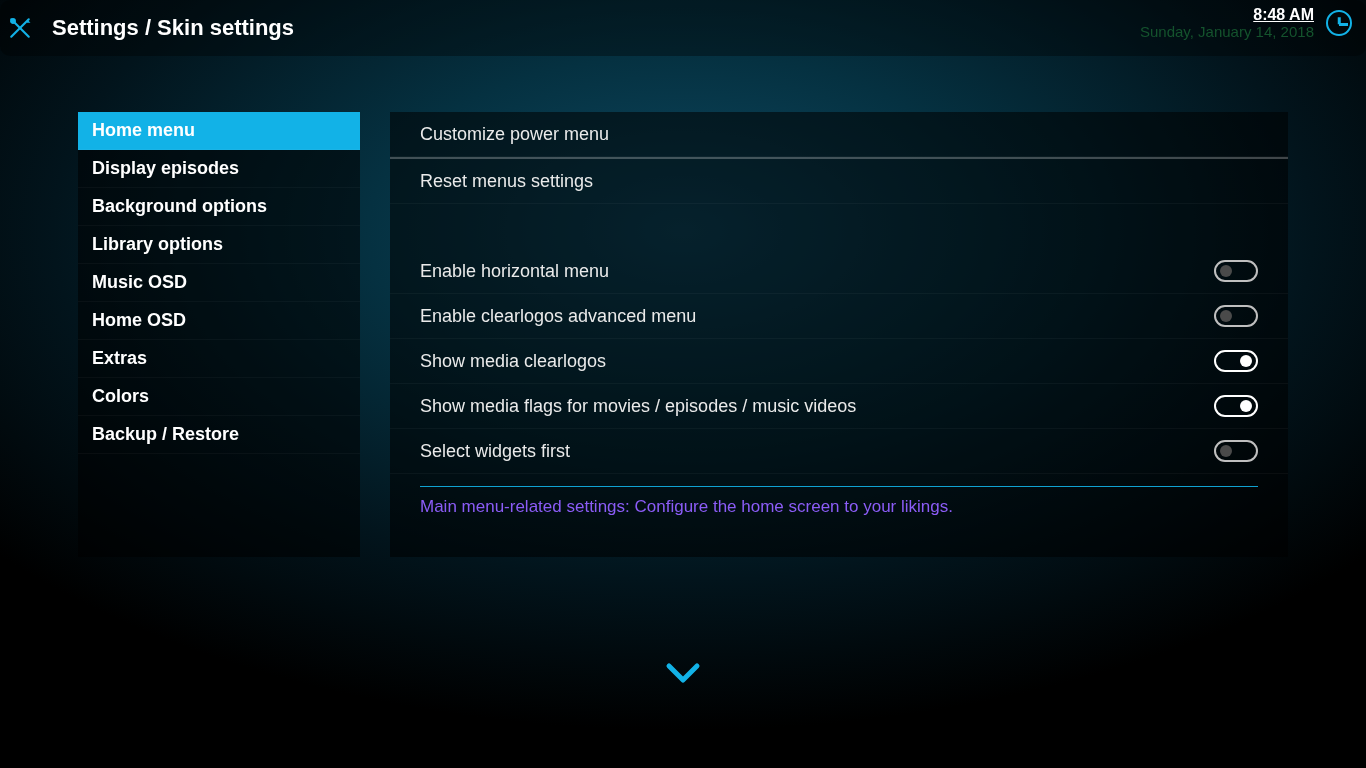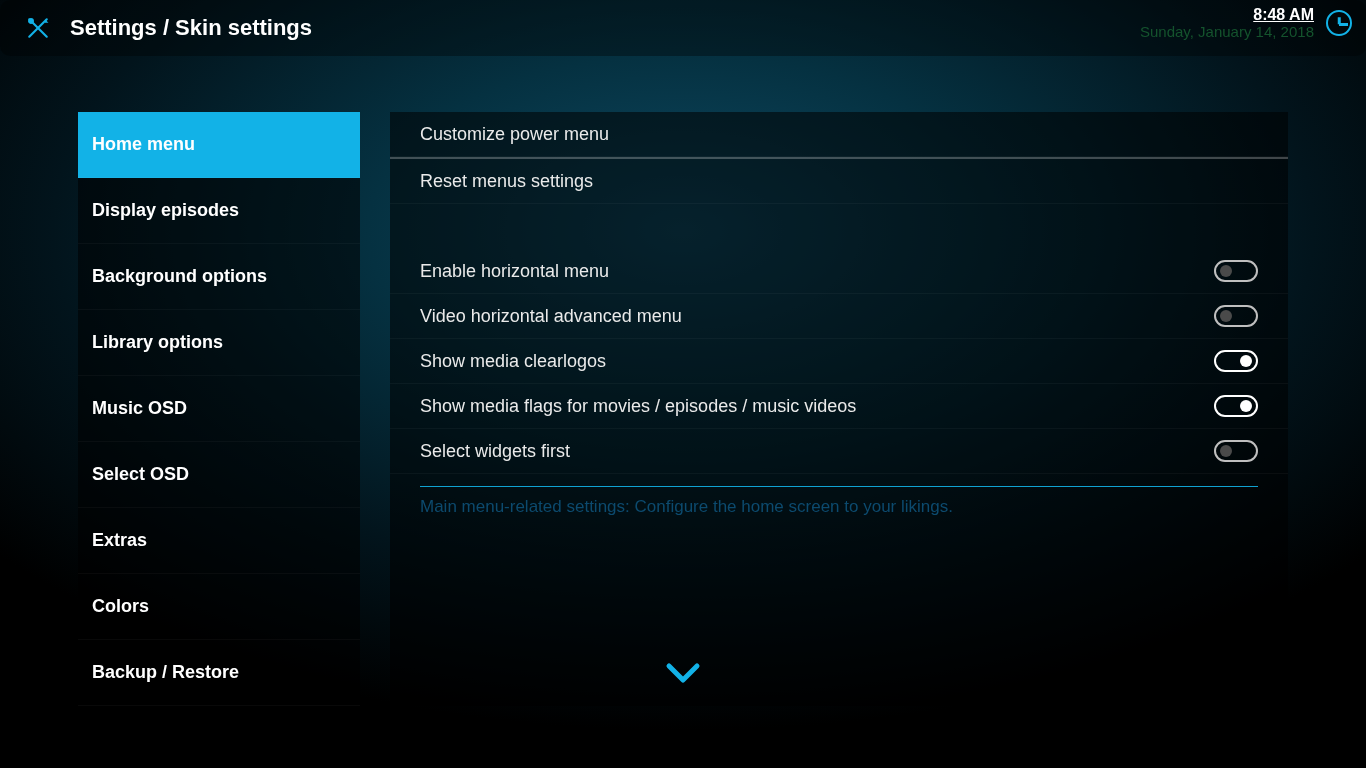--- a/index.html
+++ b/index.html
@@ -8,21 +8,21 @@
     background: radial-gradient(ellipse 900px 500px at 50% 30%, #0e4a63 0%, #053141 35%, #02141c 70%, #000000 100%);
     color: #ffffff;
   }
 
   
   .header {
     height: 56px;
     background: rgba(0,0,0,0.35);
     display: flex;
     align-items: center;
-    padding: 0 24px;
+    padding: 0 6px;
     position: relative;
     border-radius: 10px;
   }
   .header-left { display: flex; align-items: center; gap: 18px; }
   .app-icon svg { width: 28px; height: 28px; display: block; }
   .breadcrumb { font-size: 22px; font-weight: 600; color: #ffffff; }
   .header-right { position: absolute; right: 14px; top: 6px; display: flex; align-items: center; gap: 12px; }
   .clock-text { text-align: right; line-height: 1.1; }
   .clock-time { font-size: 16px; font-weight: 700; color: #fff; text-decoration: underline; }
   .clock-date { font-size: 15px; color: #14532d; }
@@ -38,21 +38,21 @@
     padding: 56px 78px 0 78px;
   }
 
   
   .sidebar {
     width: 282px;
     background: rgba(0,0,0,0.55);
     flex-shrink: 0;
   }
   .sidebar-item {
-    height: 66px;
+    height: 38px;
     display: flex;
     align-items: center;
     padding: 0 14px;
     font-size: 18px;
     font-weight: 600;
     color: #fff;
     border-bottom: 1px solid rgba(255,255,255,0.035);
     cursor: pointer;
   }
   .sidebar-item.selected {
@@ -87,21 +87,21 @@
     position: relative; flex-shrink: 0;
   }
   .toggle .knob {
     width: 12px; height: 12px; border-radius: 50%; background: #4a4a4a;
     position: absolute; top: 50%; transform: translateY(-50%); left: 4px;
   }
   .toggle.on { border-color: #ffffff; }
   .toggle.on .knob { background: #ffffff; left: auto; right: 4px; }
 
   .desc-divider { height: 1px; background: #12b2e7; margin: 12px 30px 0 30px; opacity: 0.9; }
-  .desc-text { padding: 10px 30px 0 30px; color: #0c4a6e; font-size: 17px; }
+  .desc-text { padding: 10px 30px 0 30px; color: #8b5cf6; font-size: 17px; }
 
   
   .chevron-down {
     position: absolute;
     left: 50%;
     transform: translateX(-50%);
     top: 662px;
     cursor: pointer;
   }
   .chevron-down svg { width: 40px; height: 24px; display:block; }
@@ -144,21 +144,21 @@
       <div class="sidebar-item">
         <span>Background options</span>
       </div>
       <div class="sidebar-item">
         <span>Library options</span>
       </div>
       <div class="sidebar-item">
         <span>Music OSD</span>
       </div>
       <div class="sidebar-item">
-        <span>Select OSD</span>
+        <span>Home OSD</span>
       </div>
       <div class="sidebar-item">
         <span>Extras</span>
       </div>
       <div class="sidebar-item">
         <span>Colors</span>
       </div>
       <div class="sidebar-item">
         <span>Backup / Restore</span>
       </div>
@@ -176,21 +176,21 @@
       </div>
     <div class="gap-row"></div>
     <div id="toggles">
         <div class="row">
           <span>Enable horizontal menu</span>
           <div class="toggle">
             <div class="knob"></div>
           </div>
         </div>
         <div class="row">
-          <span>Video horizontal advanced menu</span>
+          <span>Enable clearlogos advanced menu</span>
           <div class="toggle">
             <div class="knob"></div>
           </div>
         </div>
         <div class="row">
           <span>Show media clearlogos</span>
           <div class="toggle on">
             <div class="knob"></div>
           </div>
         </div>

